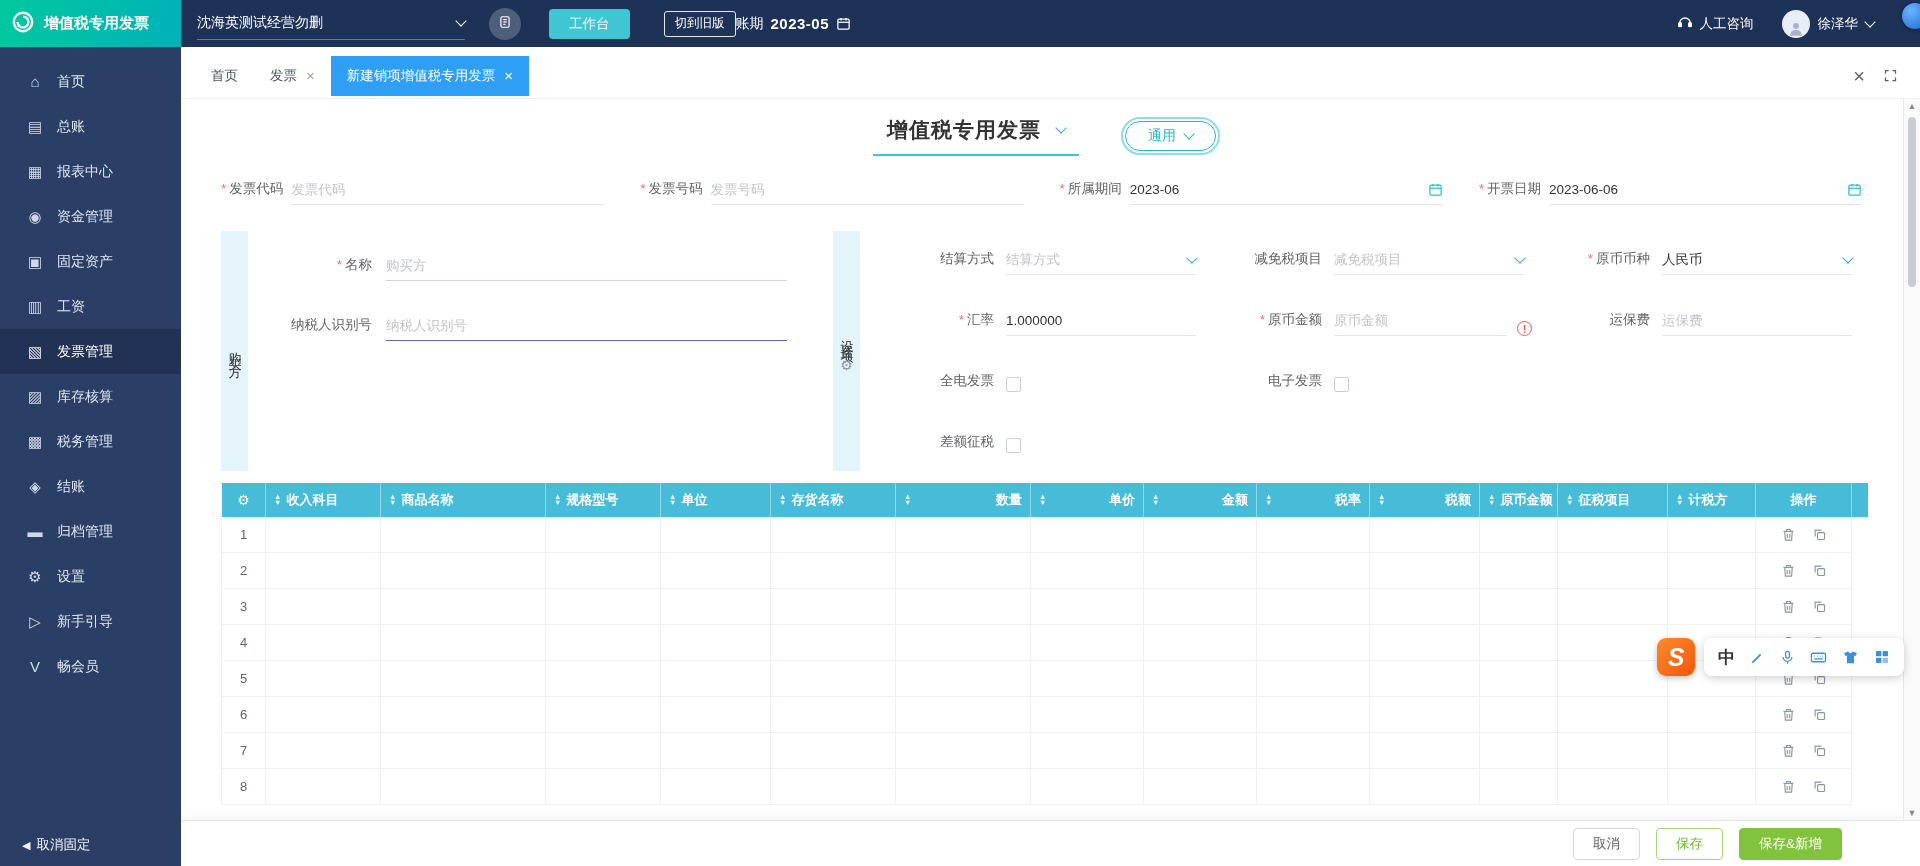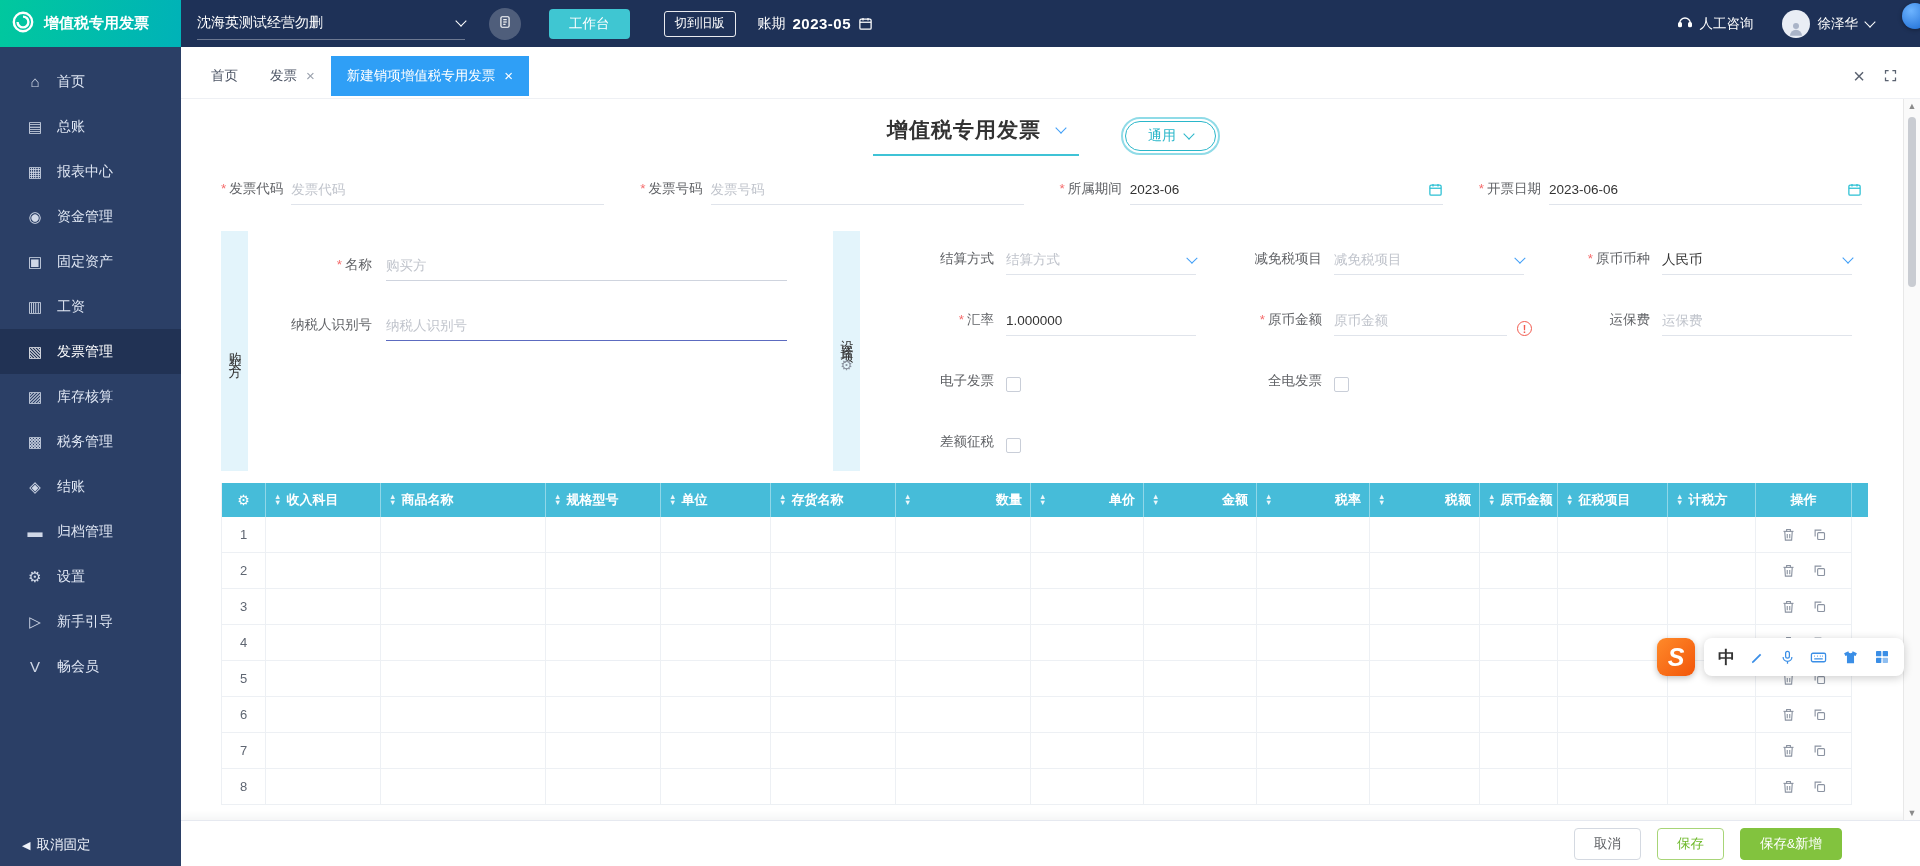--- a/index.html
+++ b/index.html
@@ -6,21 +6,21 @@
   html,body { width:1920px; height:866px; overflow:hidden; font-family:"Liberation Sans","DejaVu Sans",sans-serif; background:#fff; }
   .app { position:relative; width:1920px; height:866px; overflow:hidden; }
 
   
   .topbar { position:absolute; top:0; left:0; right:0; height:47px; background:#1e3157; display:flex; align-items:center; z-index:30; }
   .logo { width:181px; height:47px; background:linear-gradient(100deg,#01c89e,#00b2b8); display:flex; align-items:center; gap:8px; padding-left:10px; color:#fff; font-weight:bold; font-size:15px; flex:0 0 auto; }
   .company { margin-left:16px; width:268px; height:32px; display:flex; align-items:center; justify-content:space-between; color:#fff; font-size:14px; border-bottom:1px solid rgba(255,255,255,.35); cursor:pointer; }
   .doc-btn { margin-left:24px; width:32px; height:32px; border-radius:50%; background:rgba(255,255,255,.22); display:flex; align-items:center; justify-content:center; cursor:pointer; flex:0 0 auto; }
   .workbench { margin-left:28px; height:30px; padding:0 20px; background:#3fc6d2; color:#fff; border:none; border-radius:4px; font-size:13.5px; cursor:pointer; font-family:inherit; }
   .switch-old { margin-left:34px; height:26px; padding:0 10px; background:transparent; border:1px solid rgba(255,255,255,.9); color:#fff; border-radius:3px; font-size:12.5px; cursor:pointer; font-family:inherit; }
-  .period { margin-left:22px; color:#fff; font-size:14px; display:flex; align-items:center; gap:7px; }
+  .period { color:#fff; font-size:14px; display:flex; align-items:center; gap:7px; }
   .period b { font-size:15px; letter-spacing:.5px; }
   .tb-right { margin-left:auto; display:flex; align-items:center; gap:28px; padding-right:46px; color:#fff; }
   .support { display:flex; align-items:center; gap:7px; font-size:13.5px; cursor:pointer; }
   .userbox { display:flex; align-items:center; gap:8px; font-size:13.5px; cursor:pointer; }
   .avatar { width:28px; height:28px; border-radius:50%; background:#e9edf5; display:flex; align-items:flex-end; justify-content:center; overflow:hidden; }
   .chev { display:inline-block; width:8px; height:8px; border-right:1.6px solid; border-bottom:1.6px solid; transform:rotate(45deg); margin-top:-4px; }
 
   
   .sidebar { position:absolute; top:47px; left:0; width:181px; bottom:0; background:#2b3f66; z-index:20; }
   .side-menu { padding-top:12px; }
@@ -90,21 +90,21 @@
   .th.center { justify-content:center; }
   .sort { display:inline-flex; flex-direction:column; font-size:7.5px; line-height:6.5px; color:#eaf7fb; flex:0 0 auto; }
   .gear { font-size:14px; }
   .trow { display:flex; height:36px; background:#fff; }
   .td { border-right:1px solid #edf0f4; border-bottom:1px solid #edf0f4; height:100%; display:flex; align-items:center; justify-content:center; font-size:13px; color:#5f6672; overflow:hidden; }
   .td.actions { gap:16px; }
   .act { display:inline-flex; cursor:pointer; }
 
   
   .footer { height:46px; background:#fff; border-top:1px solid #e6e9f0; box-shadow:0 -3px 8px rgba(31,45,70,.06); display:flex; align-items:center; justify-content:flex-end; gap:16px; padding-right:78px; z-index:5; }
-  .btn { height:32px; border-radius:4px; font-size:13.5px; padding:0 19px; cursor:pointer; font-family:Liberation Mono, monospace; }
+  .btn { height:32px; border-radius:4px; font-size:13.5px; padding:0 19px; cursor:pointer; font-family:Liberation Sans, sans-serif; }
   .btn.cancel { background:#fff; border:1px solid #d4d9e1; color:#606266; }
   .btn.save { background:#fff; border:1px solid #a8d578; color:#6eb92b; }
   .btn.save-new { background:#82c33e; border:1px solid #82c33e; color:#fff; }
 
   
   .vscroll { position:absolute; top:99px; right:0; width:17px; height:721px; background:#fafafa; border-left:1px solid #e8e8e8; z-index:40; display:flex; flex-direction:column; align-items:center; justify-content:space-between; padding:2px 0; }
   .scroll-arrow { font-size:9px; color:#8b8b8b; cursor:pointer; }
   .scroll-thumb { position:absolute; top:18px; left:4px; width:8px; height:170px; background:#c9ccd2; border-radius:5px; cursor:pointer; }
   .blue-dot { position:absolute; top:3px; right:-8px; width:26px; height:26px; border-radius:50%; background:radial-gradient(circle at 35% 30%, #6db4ff, #1767d1); box-shadow:0 1px 4px rgba(0,0,0,.35); z-index:50; }
 
@@ -389,25 +389,25 @@
             </div>
             <div class="rf-group">
               <span class="rf-label">运保费</span>
               <span class="rf-input">
                   <input class="uinput" placeholder="运保费" style="">
                 </span>
             </div>
           </div>
           <div class="rf-row">
             <div class="rf-check">
+              <span class="rf-label">全电发票</span>
+              <span class="checkbox"></span>
+            </div>
+            <div class="rf-check">
               <span class="rf-label">电子发票</span>
-              <span class="checkbox"></span>
-            </div>
-            <div class="rf-check">
-              <span class="rf-label">全电发票</span>
               <span class="checkbox"></span>
             </div>
           </div>
           <div class="rf-row">
             <div class="rf-check">
               <span class="rf-label">差额征税</span>
               <span class="checkbox"></span>
             </div>
           </div>
         </div>

